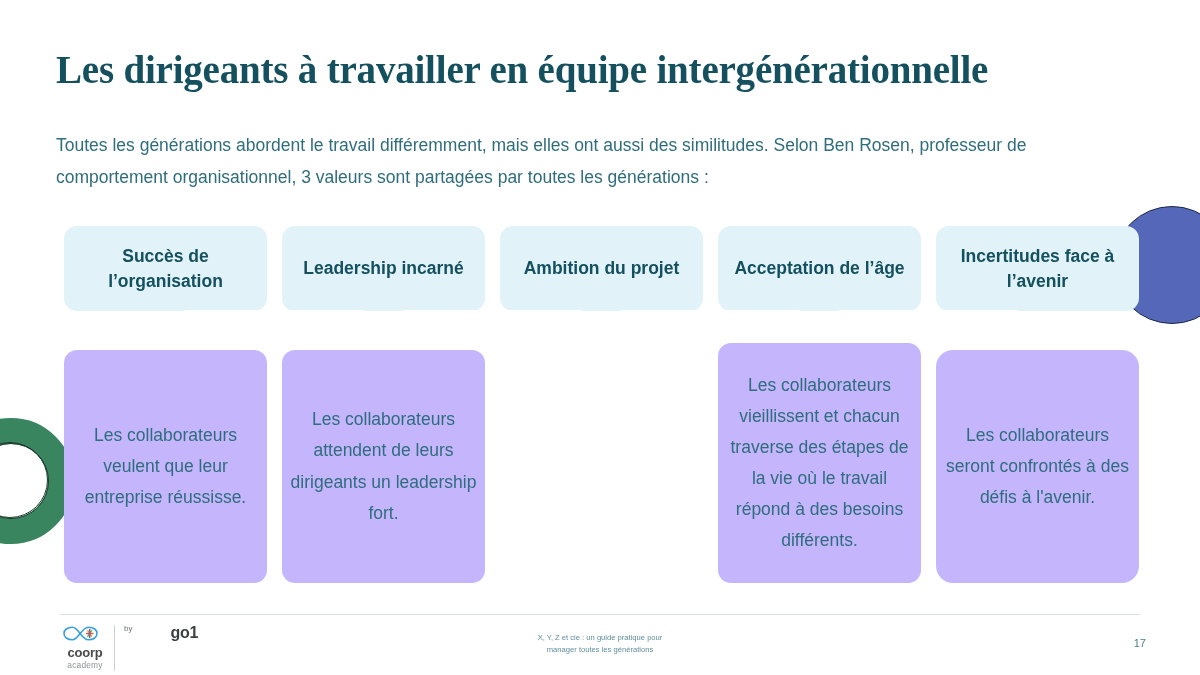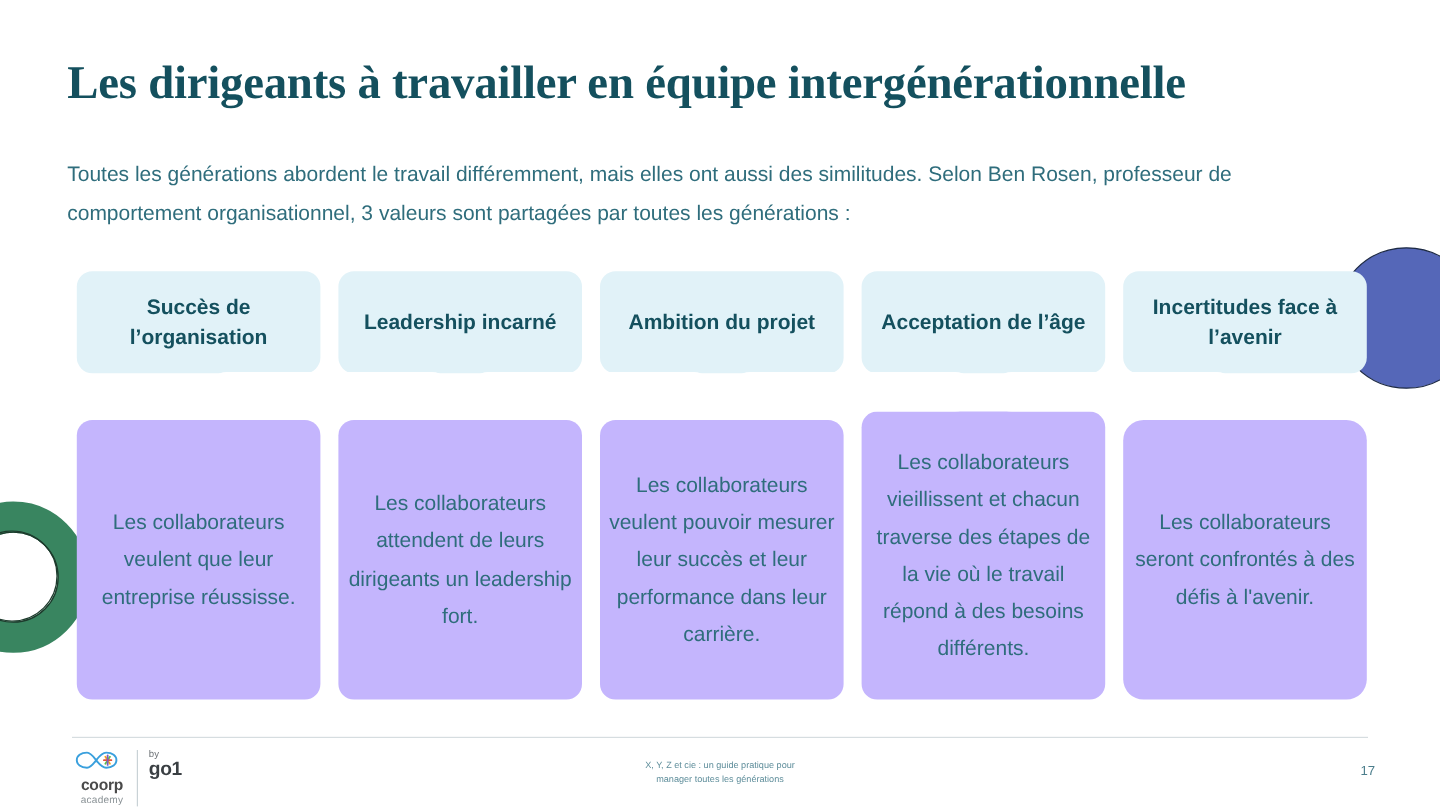--- a/index.html
+++ b/index.html
@@ -210,22 +210,23 @@
   }
   #logo-coorp .sub {
     font-size: 8.4px;
     color: #8a9296;
     line-height: 1.3;
     letter-spacing: 0.2px;
   }
   #logo-go1 {
     padding-left: 9px;
     display: flex;
-    flex-direction: column;
+    flex-direction: row;
     justify-content: center;
+    gap: 38px;
   }
   #logo-go1 .by {
     font-size: 8px;
     color: #6f7478;
     line-height: 1;
     margin-bottom: 1px;
   }
   #logo-go1 .go1 {
     font-size: 16px;
     font-weight: 700;
@@ -284,23 +285,20 @@
         <span class="txt">Les collaborateurs attendent de leurs dirigeants un leadership fort.</span>
       </div>
     </div>
 
     <div class="col" data-col="2">
       <div class="card-head">
         <span class="txt">Ambition du projet</span>
       </div>
       <div class="notch notch-left"></div>
       <div class="notch notch-right"></div>
-      <div class="card-body">
-        <span class="txt">Les collaborateurs veulent pouvoir mesurer leur succès et leur performance dans leur carrière.</span>
-      </div>
     </div>
 
     <div class="col" data-col="3">
       <div class="card-head">
         <span class="txt">Acceptation de l’âge</span>
       </div>
       <div class="notch notch-left"></div>
       <div class="notch notch-right"></div>
       <div class="card-body">
         <span class="txt">Les collaborateurs vieillissent et chacun traverse des étapes de la vie où le travail répond à des besoins différents.</span>

